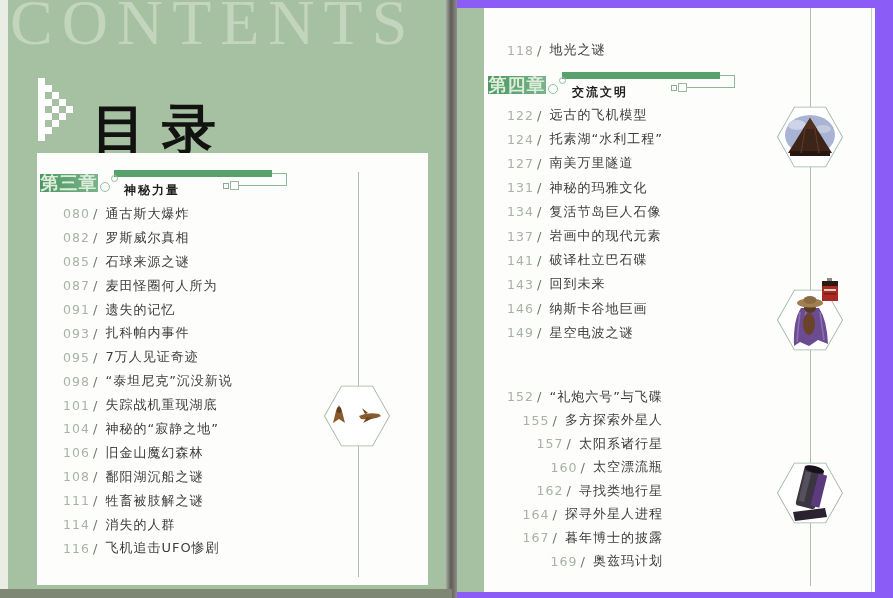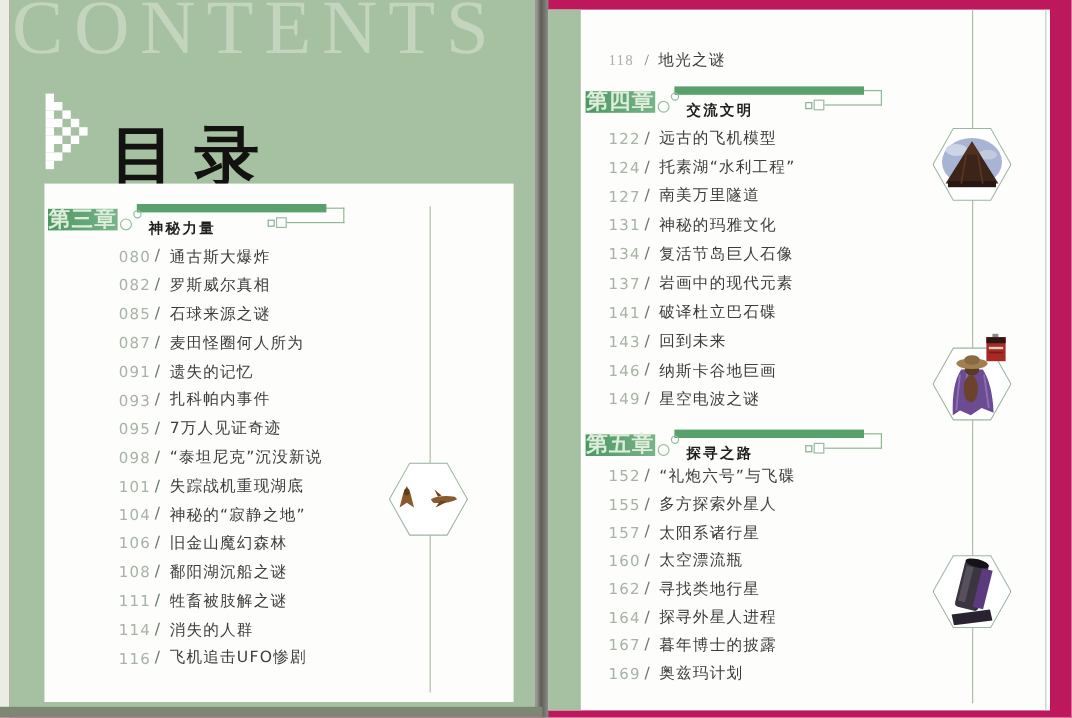--- a/index.html
+++ b/index.html
@@ -1,17 +1,17 @@
 <!DOCTYPE html>
 <html><head>
 <meta charset="utf-8">
 <style>
   html,body{margin:0;padding:0;}
   body{font-family:"DejaVu Sans","Liberation Sans",sans-serif;}
-  #stage{position:relative;width:893px;height:598px;background:#be185d;overflow:hidden;}
+  #stage{position:relative;width:893px;height:598px;background:#8b5cf6;overflow:hidden;}
 
   
   .edge-left{position:absolute;left:0;top:0;width:8px;height:598px;background:#e9ede3;}
   #left-page{position:absolute;left:8px;top:0;width:438px;height:591px;background:#a6c1a1;overflow:hidden;}
   .watermark{position:absolute;left:2px;top:-14px;font-family:"Liberation Serif","DejaVu Serif",serif;
              font-size:64px;letter-spacing:9px;color:#c3d5bd;white-space:nowrap;}
   .pixel-icon{position:absolute;left:30px;top:78px;width:7px;height:7px;background:#fff;
     box-shadow:0 7px #fff,0 14px #fff,0 21px #fff,0 28px #fff,0 35px #fff,0 42px #fff,0 49px #fff,0 56px #fff,
     7px 7px #fff,14px 14px #fff,7px 21px #fff,21px 21px #fff,14px 28px #fff,28px 28px #fff,
     7px 35px #fff,21px 35px #fff,14px 42px #fff,7px 49px #fff;}
@@ -52,27 +52,27 @@
   #ch4-header{left:31px;top:64px;}
   #ch5-header{left:31px;top:350px;}
 
   
   .toc-list{position:absolute;}
   .toc-row{display:flex;align-items:center;font-size:13px;}
   .toc-row .num{width:26px;color:#a7b3a6;font-size:12.5px;letter-spacing:1px;}
   .toc-row .sep{color:#6d776c;margin:0 8px 0 4px;}
   .toc-row .ttl{color:#3d3d3b;letter-spacing:1px;}
   #ch3-list{left:55px;top:202px;}
-  #ch3-list .toc-row{height:23.9px;margin-left:36px;}
+  #ch3-list .toc-row{height:23.9px;}
   #carryover-list{left:50px;top:30px;}
-  #carryover-list .toc-row{height:24px;font-family:Liberation Serif, serif;}
+  #carryover-list .toc-row{height:24px;}
   #ch4-list{left:50px;top:95px;}
   #ch4-list .toc-row{height:24.2px;}
   #ch5-list{left:50px;top:377px;}
-  #ch5-list .toc-row{height:23.5px;}
+  #ch5-list .toc-row{height:23.5px;justify-content:flex-end;}
 
   
   .hex{position:absolute;width:66px;height:66px;}
   .hex-border{position:absolute;inset:0;background:#9cb5a0;
               clip-path:polygon(0 50%,26% 4%,74% 4%,100% 50%,74% 96%,26% 96%);}
   .hex-inner{position:absolute;inset:1px;background:#fff;display:flex;align-items:center;justify-content:center;
              clip-path:polygon(0 50%,26% 4%,74% 4%,100% 50%,74% 96%,26% 96%);}
   #left-hex{left:316px;top:383px;}
   #hex-pyramid{left:320px;top:96px;}
   #hex-alien{left:320px;top:279px;}
@@ -272,30 +272,20 @@
           <span class="sep">/</span>
           <span class="ttl">纳斯卡谷地巨画</span>
         </div>
         <div class="toc-row">
           <span class="num">149</span>
           <span class="sep">/</span>
           <span class="ttl">星空电波之谜</span>
         </div>
       </div>
 
-    <div class="chap-header" id="ch5-header">
-      <div class="chap-bracket"></div>
-      <div class="chap-bar"></div>
-      <div class="chap-box">第五章</div>
-      <div class="circle c1"></div>
-      <div class="circle c2"></div>
-      <div class="chap-title">探寻之路</div>
-      <div class="sq s1"></div>
-      <div class="sq s2"></div>
-    </div>
 
     <div class="toc-list" id="ch5-list">
 
     <div class="toc-row">
           <span class="num">152</span>
           <span class="sep">/</span>
           <span class="ttl">“礼炮六号”与飞碟</span>
         </div>
         <div class="toc-row">
           <span class="num">155</span>

